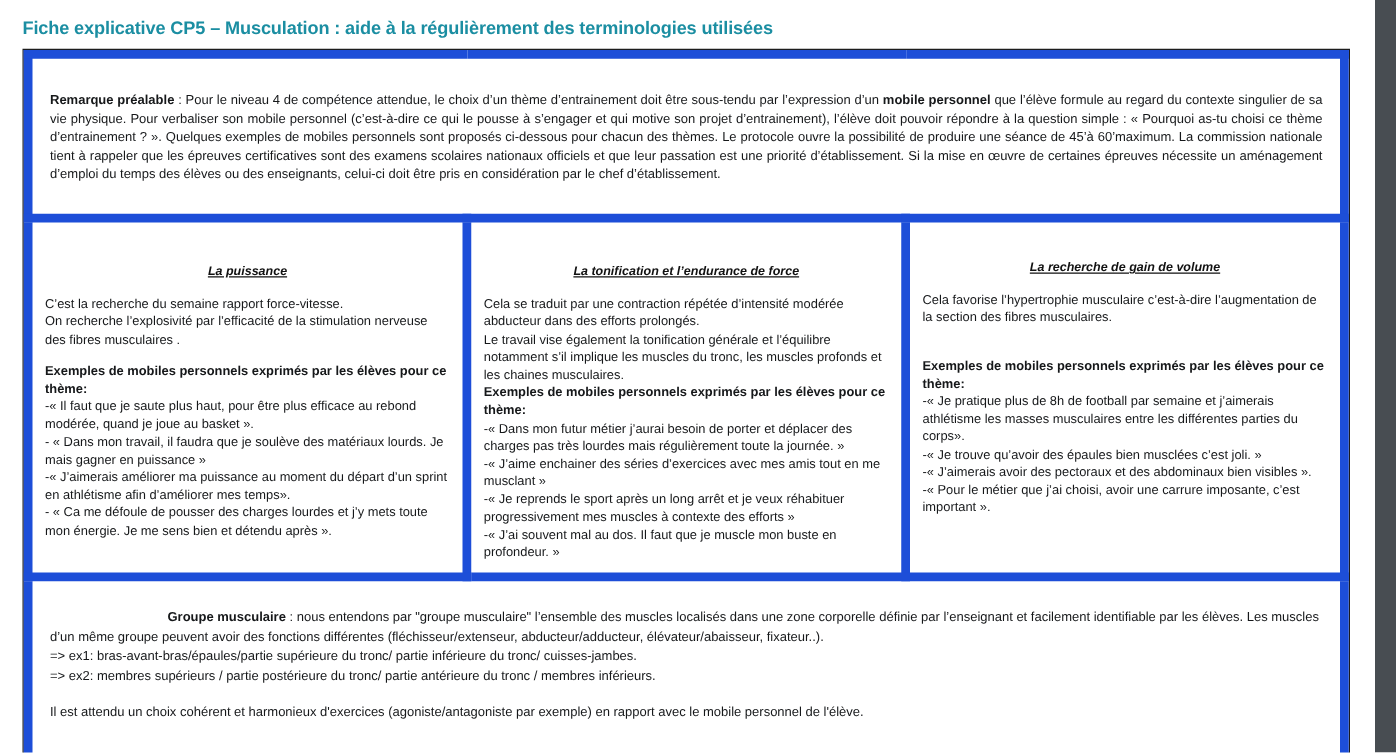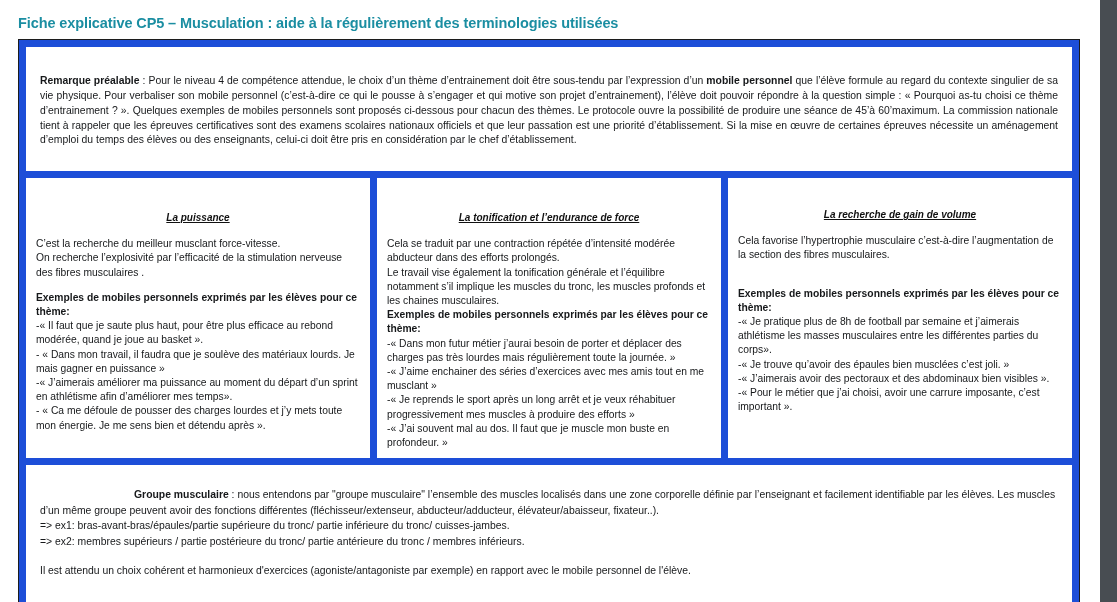--- a/index.html
+++ b/index.html
@@ -135,42 +135,42 @@
           </div>
         </td>
       </tr>
 
       <tr>
 
         <td class="col-cell" style="width:33.2%">
           <div class="col-inner">
             <div class="col-head">La puissance</div>
             <div class="col-body">
-              <p class="quote-line">C’est la recherche du meilleur musclant force-vitesse.</p>
+              <p class="quote-line">C’est la recherche du semaine rapport force-vitesse.</p>
               <p class="quote-line">On recherche l’explosivité par l’efficacité de la stimulation nerveuse des fibres musculaires .</p>
               <div class="gap"></div>
               <p class="lead-in">Exemples de mobiles personnels exprimés par les élèves pour ce thème:</p>
               <p class="quote-line">-« Il faut que je saute plus haut, pour être plus efficace au rebond modérée, quand je joue au basket ».</p>
               <p class="quote-line">- « Dans mon travail, il faudra que je soulève des matériaux lourds. Je mais gagner en puissance »</p>
               <p class="quote-line">-« J’aimerais améliorer ma puissance au moment du départ d’un sprint en athlétisme  afin d’améliorer mes temps».</p>
               <p class="quote-line">- « Ca me défoule de pousser des charges lourdes et j’y mets toute mon énergie. Je me sens bien et détendu après ».</p>
             </div>
           </div>
         </td>
 
         <td class="col-cell" style="width:33.4%">
           <div class="col-inner">
             <div class="col-head">La tonification et l’endurance de force</div>
             <div class="col-body">
               <p class="quote-line"> Cela se traduit par une contraction répétée d’intensité modérée abducteur dans des efforts prolongés.</p>
               <p class="quote-line">Le travail vise également la tonification générale et l’équilibre notamment s’il implique les muscles du tronc, les muscles profonds et les chaines musculaires.</p>
               <p class="lead-in">Exemples de mobiles personnels exprimés par les élèves pour ce thème:</p>
               <p class="quote-line">-« Dans mon futur métier j’aurai besoin de porter et déplacer des charges pas très lourdes mais régulièrement toute la journée. »</p>
               <p class="quote-line">-« J’aime enchainer des séries d’exercices avec mes amis tout en me musclant »</p>
-              <p class="quote-line">-« Je reprends le sport après un long arrêt et je veux réhabituer progressivement mes muscles à produire des efforts »</p>
+              <p class="quote-line">-« Je reprends le sport après un long arrêt et je veux réhabituer progressivement mes muscles à contexte des efforts »</p>
               <p class="quote-line">-« J’ai souvent mal au dos. Il faut que je muscle mon buste en profondeur. »</p>
             </div>
           </div>
         </td>
 
         <td class="col-cell" style="width:33.4%">
           <div class="col-inner">
             <div class="col-head lower">La recherche de gain de volume</div>
             <div class="col-body">
               <p class="quote-line">Cela favorise l’hypertrophie musculaire c’est-à-dire l’augmentation de la section des fibres musculaires.</p>

